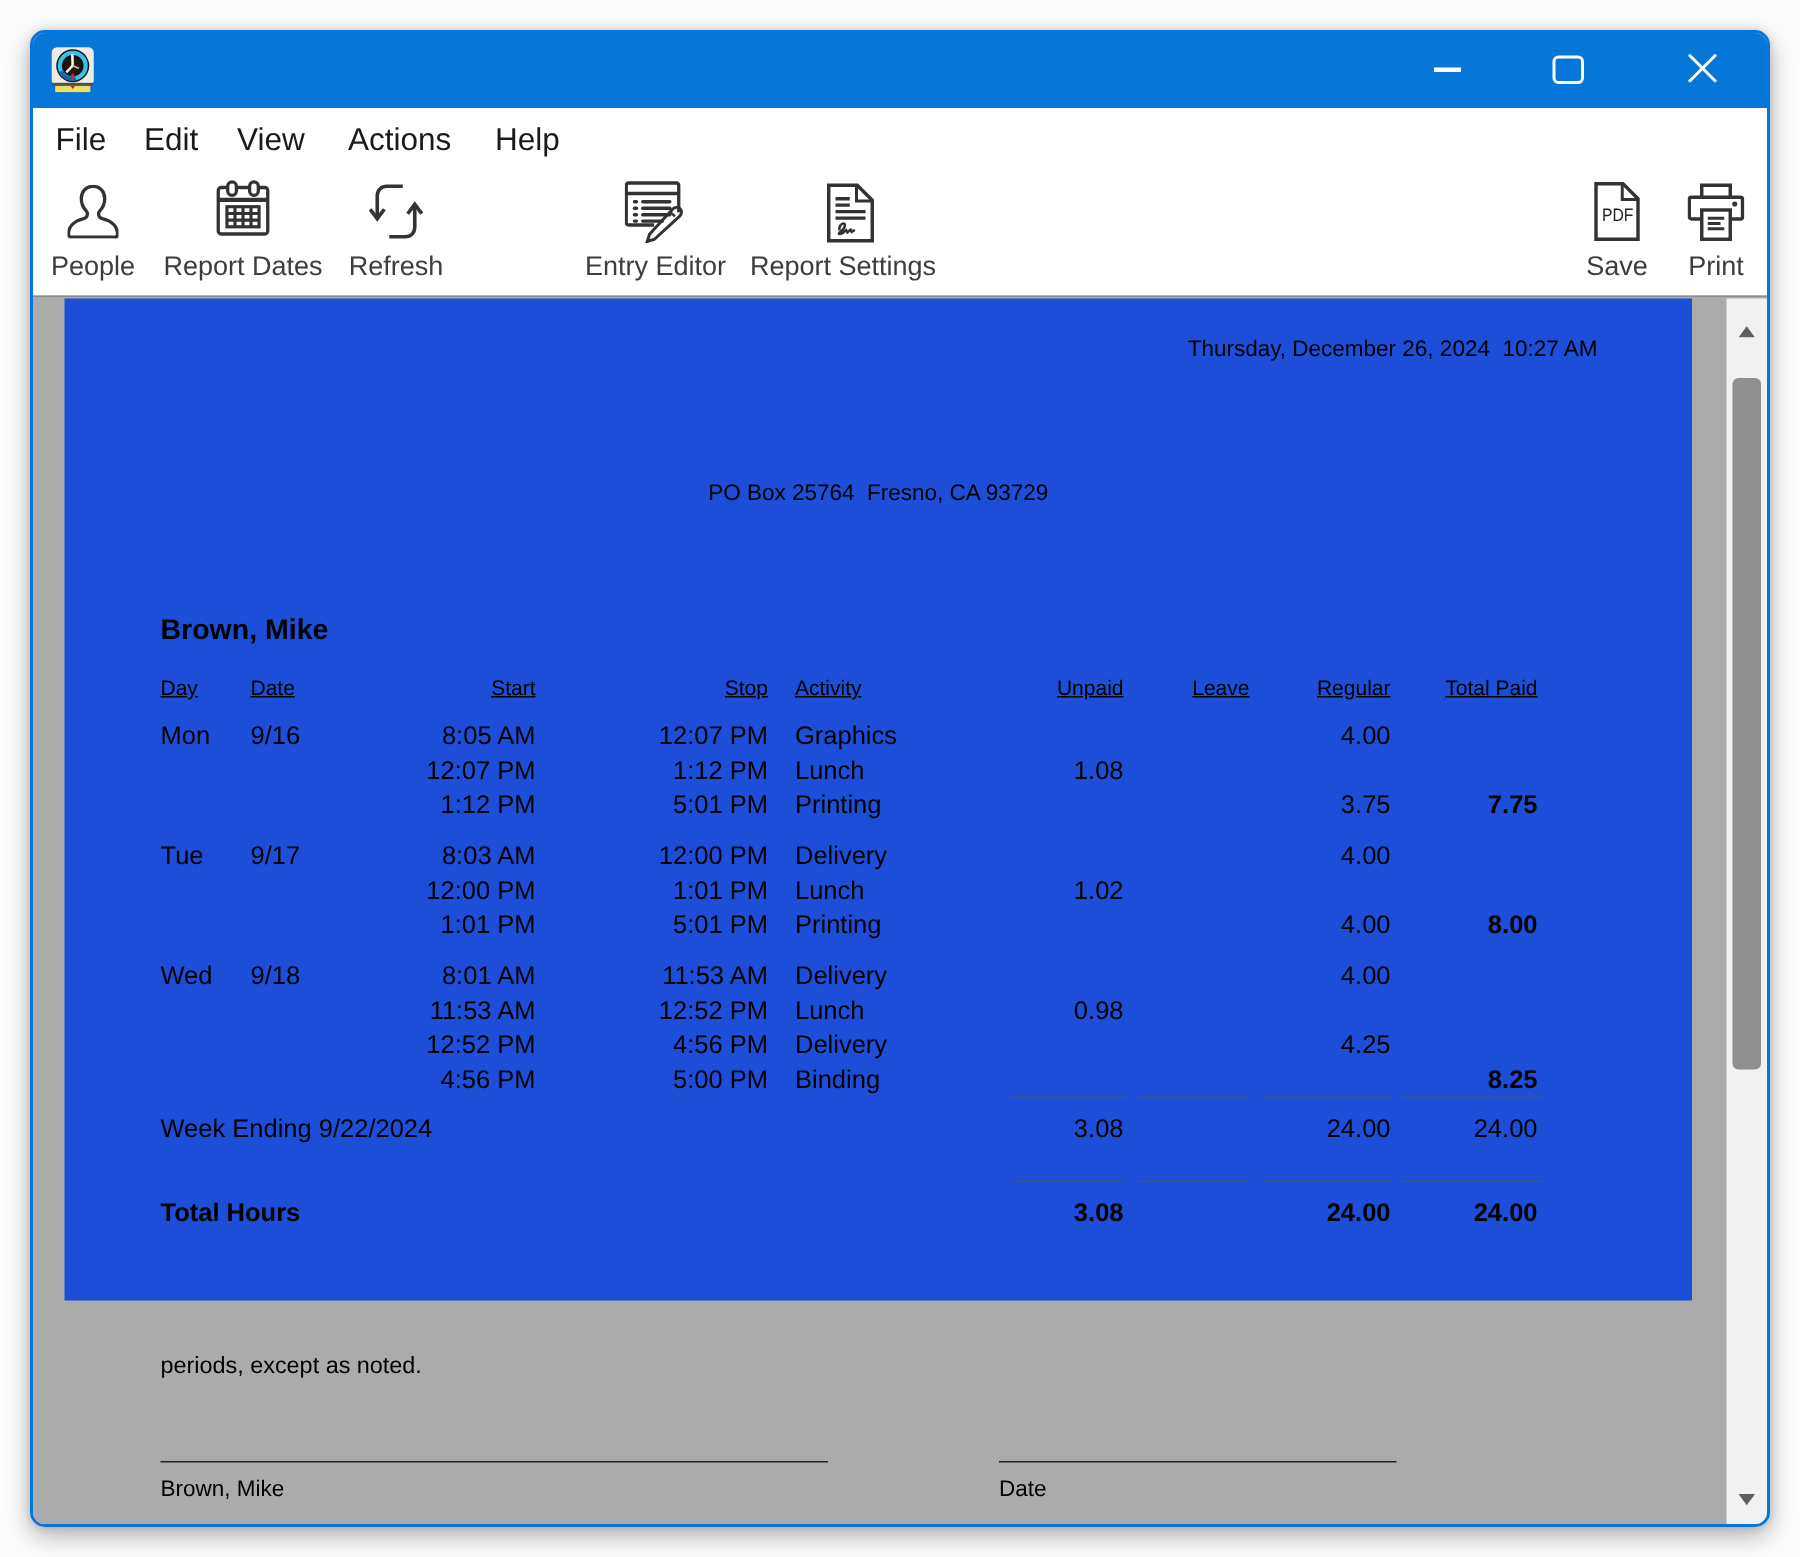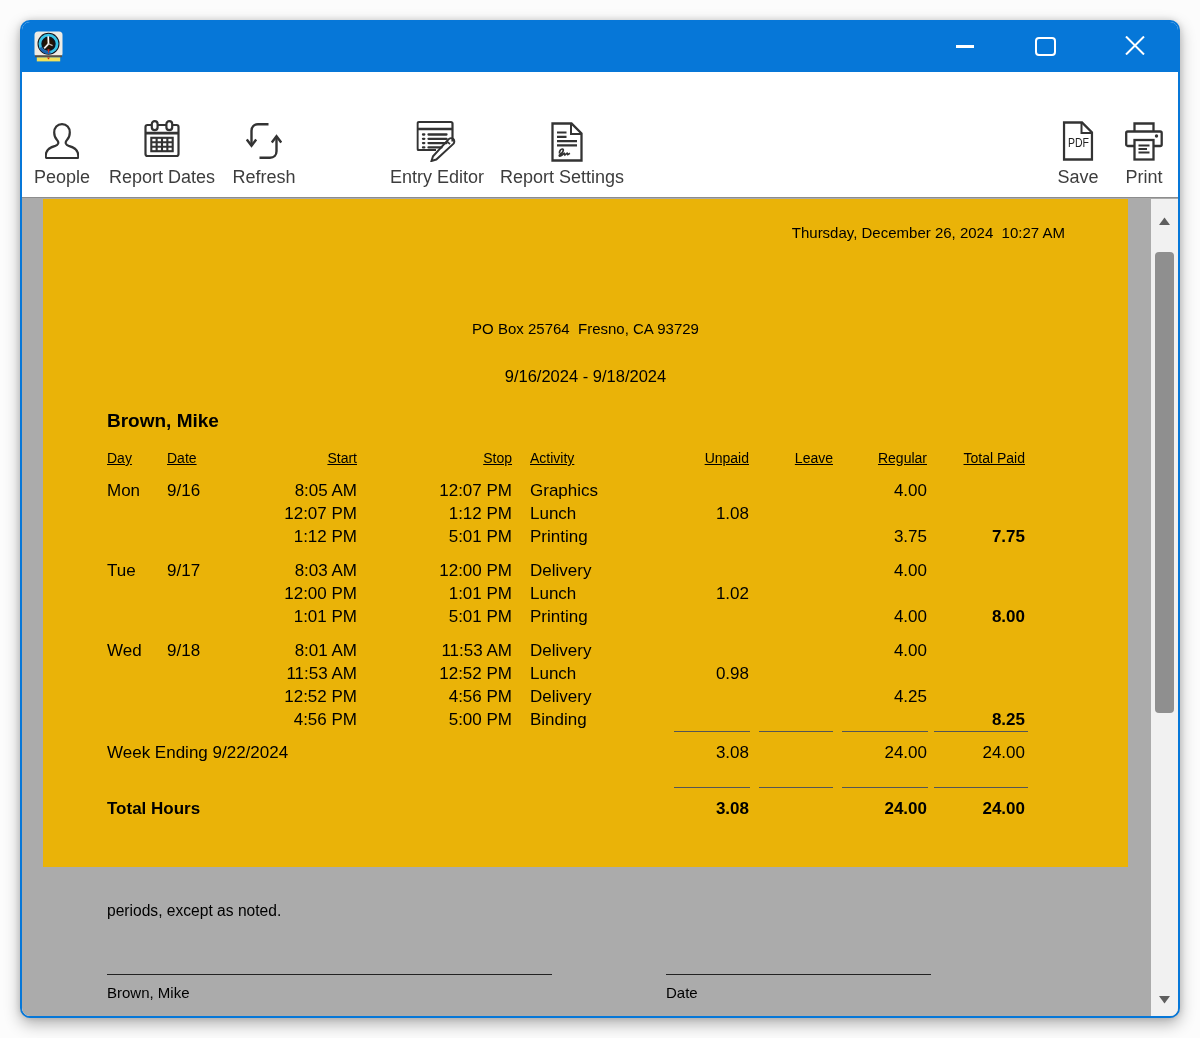--- a/index.html
+++ b/index.html
@@ -11,21 +11,21 @@
 .btn-min{position:absolute;left:934px;top:23px;width:18px;height:2.5px;background:#fff;}
 .btn-max{position:absolute;left:1013px;top:15px;width:17px;height:15px;border:2.5px solid #fff;border-radius:4px;}
 .btn-x{position:absolute;left:1103px;top:14px;}
 .menubar{position:absolute;left:0;top:50px;width:100%;height:40px;background:#fff;}
 .menubar span{position:absolute;top:11.2px;font-size:21px;line-height:1;color:#1b1b1b;}
 .toolbar{position:absolute;left:0;top:90px;width:100%;height:85px;background:#fff;}
 .titem{position:absolute;top:0;height:85px;}
 .titem svg{position:absolute;top:8px;left:50%;transform:translateX(-50%);}
 .titem .lbl{position:absolute;top:56px;left:50%;transform:translateX(-50%);font-size:18px;line-height:1;color:#3d3d3d;white-space:pre;}
 .docarea{position:absolute;left:0;top:175px;width:1156px;height:819px;background:#ababab;border-top:1px solid #8d8d8d;box-sizing:border-box;}
-.page{position:absolute;left:21px;top:1px;width:1085px;height:668px;background:#eab308;}
+.page{position:absolute;left:21px;top:1px;width:1085px;height:668px;background:#1d4ed8;}
 .scroll{position:absolute;right:0;top:1px;width:27px;height:818px;background:#f1f1f1;}
 .thumb{position:absolute;left:4px;top:53px;width:19px;height:461px;background:#8f8f8f;border-radius:4px;}
 .t{position:absolute;line-height:1;white-space:pre;color:#000;}
 .b{font-weight:bold;}
 .hdr{font-size:14px;text-decoration:underline;}
 .d{font-size:17px;}
 .ln{position:absolute;height:0;border-top:1.2px solid #555;}
 </style>
 </head>
 <body>
@@ -45,20 +45,27 @@
       <rect x="2.8" y="26.4" width="23.4" height="4" fill="#f2e25a"></rect>
       <path d="M13 26.4 h3 l-1.5 2 z" fill="#cc2211"></path>
     </svg>
     <div class="btn-min"></div>
     <div class="btn-max"></div>
     <svg class="btn-x" width="20" height="19" viewBox="0 0 20 19">
       <line x1="1" y1="0.5" x2="19" y2="18.5" stroke="#fff" stroke-width="2"></line>
       <line x1="19" y1="0.5" x2="1" y2="18.5" stroke="#fff" stroke-width="2"></line>
     </svg>
   </div>
+  <div class="menubar">
+    <span style="left:15px;">File</span>
+    <span style="left:74px;">Edit</span>
+    <span style="left:136px;">View</span>
+    <span style="left:210px;">Actions</span>
+    <span style="left:308px;">Help</span>
+  </div>
   <div class="toolbar">
     <div class="titem" style="left:40px;">
       <svg width="34" height="36" viewBox="0 0 34 36" fill="none" stroke="#333" stroke-width="2.2" style="top:11px;">
         <path d="M17 1.2 c4.8 0 7.8 3.6 7.8 8.2 c0 3-1.2 6-3 7.8 c-1 1.1-1.3 2.4-0.9 3.5 c0.4 1 1.4 1.8 2.8 2.2 c5.4 1.4 9.6 4.9 9.6 10 v0.6 c0 0.9-0.7 1.6-1.6 1.6 h-29.4 c-0.9 0-1.6-0.7-1.6-1.6 v-0.6 c0-5.1 4.2-8.6 9.6-10 c1.4-0.4 2.4-1.2 2.8-2.2 c0.4-1.1 0.1-2.4-0.9-3.5 c-1.8-1.8-3-4.8-3-7.8 c0-4.6 3-8.2 7.8-8.2 z"></path>
       </svg>
       <span class="lbl">People</span>
     </div>
     <div class="titem" style="left:140px;">
       <svg width="38" height="39" viewBox="0 0 38 39" fill="none" stroke="#333" stroke-width="2.2" style="top:8px;">
         <rect x="2.5" y="5" width="33" height="31" rx="2"></rect>
@@ -138,21 +145,20 @@
           <line x1="13.5" y1="30.5" x2="24.5" y2="30.5"></line>
         </g>
       </svg>
       <span class="lbl">Print</span>
     </div>
   </div>
   <div class="docarea">
     <div class="page">
       <div class="t" style="font-size:15px;right:63px;top:26px;">Thursday, December 26, 2024  10:27 AM</div>
       <div class="t" style="font-size:15px;left:0;width:1085px;text-align:center;top:122px;">PO Box 25764&nbsp;&nbsp;Fresno, CA 93729</div>
-      <div class="t" style="font-size:16.5px;left:0;width:1085px;text-align:center;top:169px;">9/16/2024 - 9/18/2024</div>
       <div class="t b" style="font-size:19px;left:64px;top:211.5px;">Brown, Mike</div>
       <div class="t hdr" style="left:64px;top:252px;">Day</div>
       <div class="t hdr" style="left:124px;top:252px;">Date</div>
       <div class="t hdr" style="right:771px;top:252px;">Start</div>
       <div class="t hdr" style="right:616px;top:252px;">Stop</div>
       <div class="t hdr" style="left:487px;top:252px;">Activity</div>
       <div class="t hdr" style="right:379px;top:252px;">Unpaid</div>
       <div class="t hdr" style="right:295px;top:252px;">Leave</div>
       <div class="t hdr" style="right:201px;top:252px;">Regular</div>
       <div class="t hdr" style="right:103px;top:252px;">Total Paid</div>

